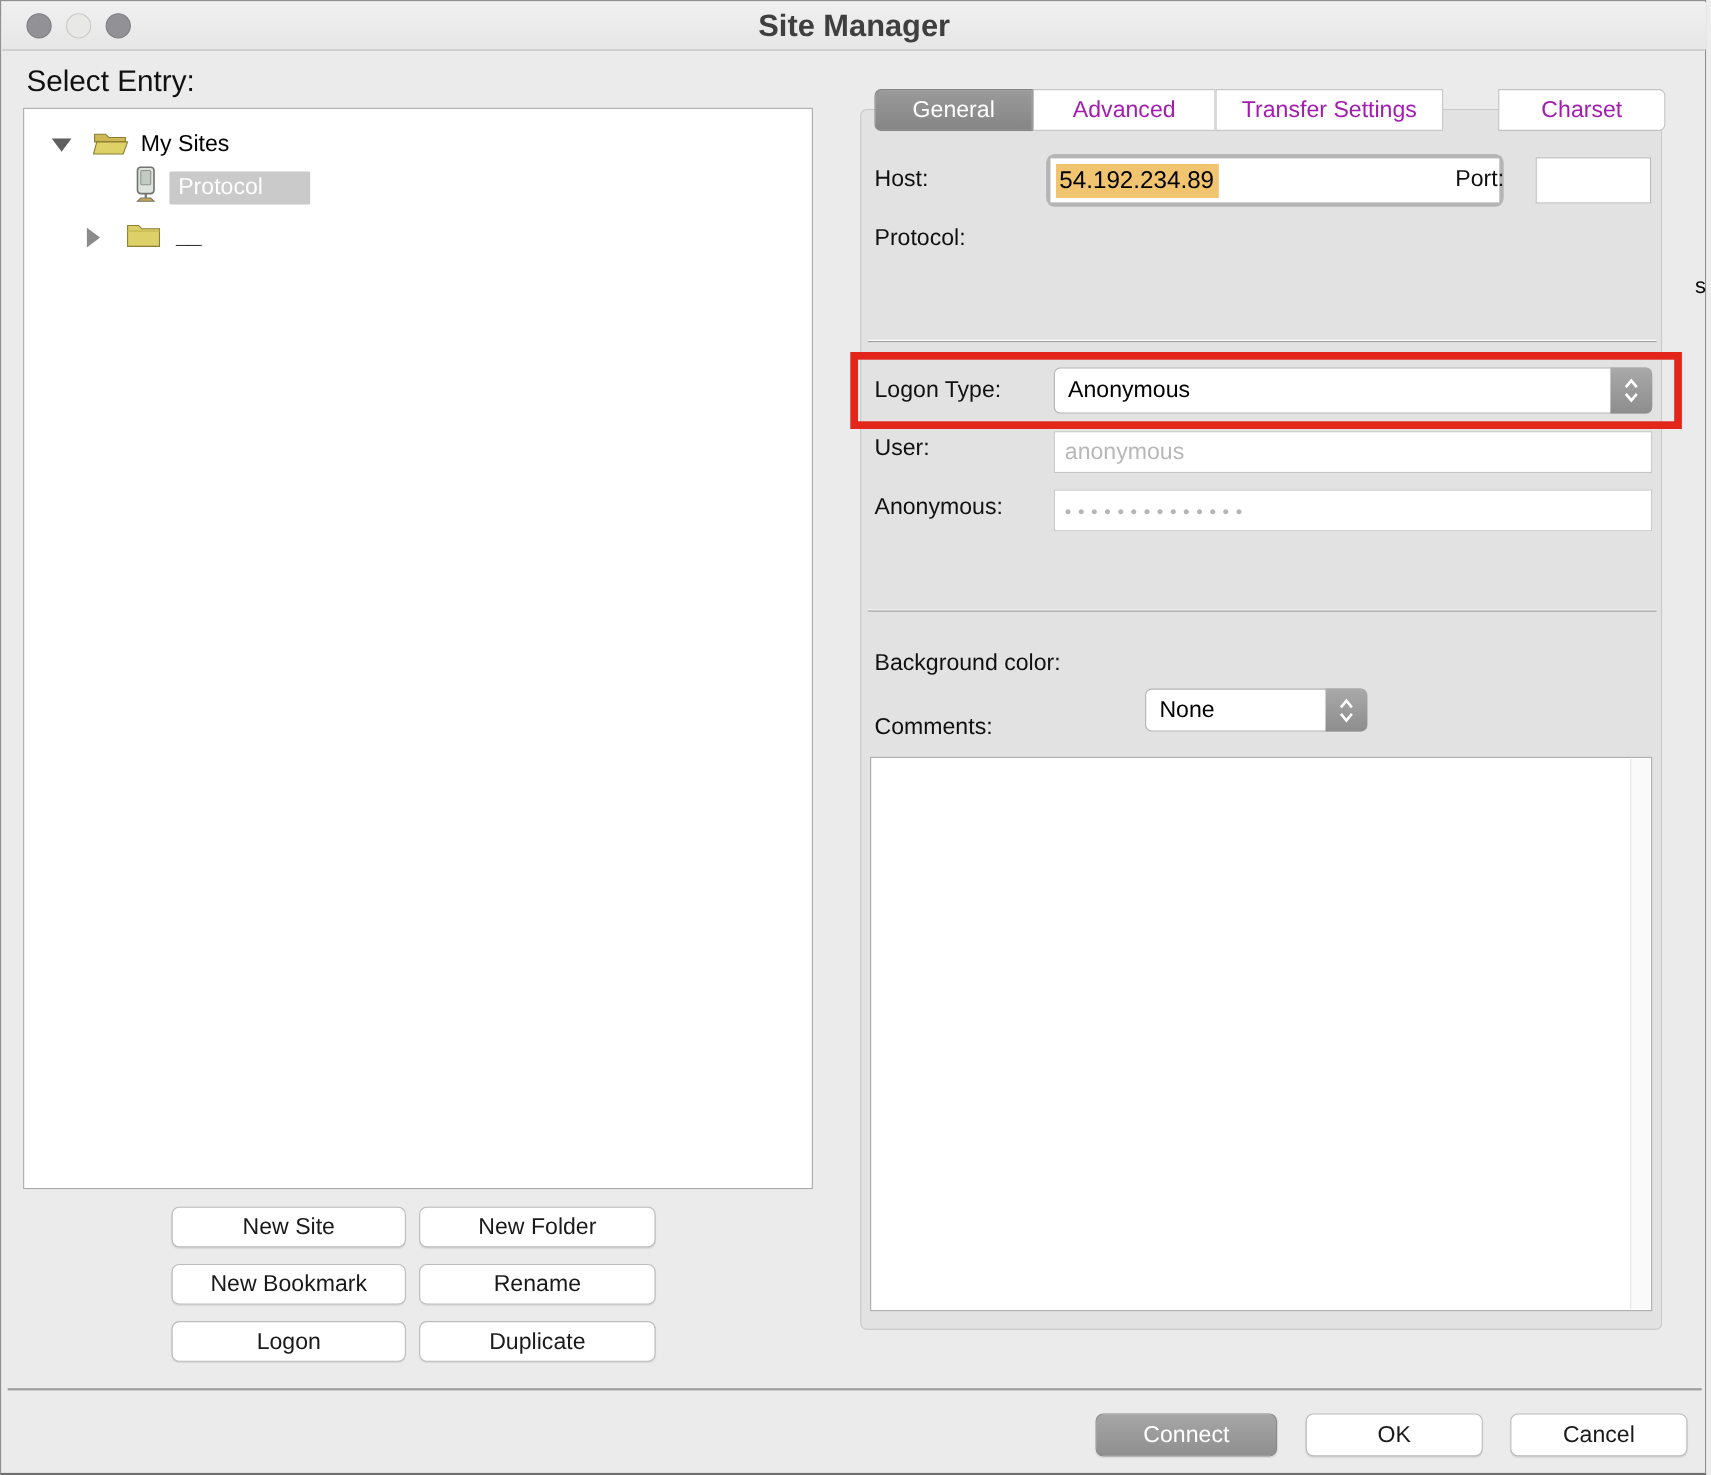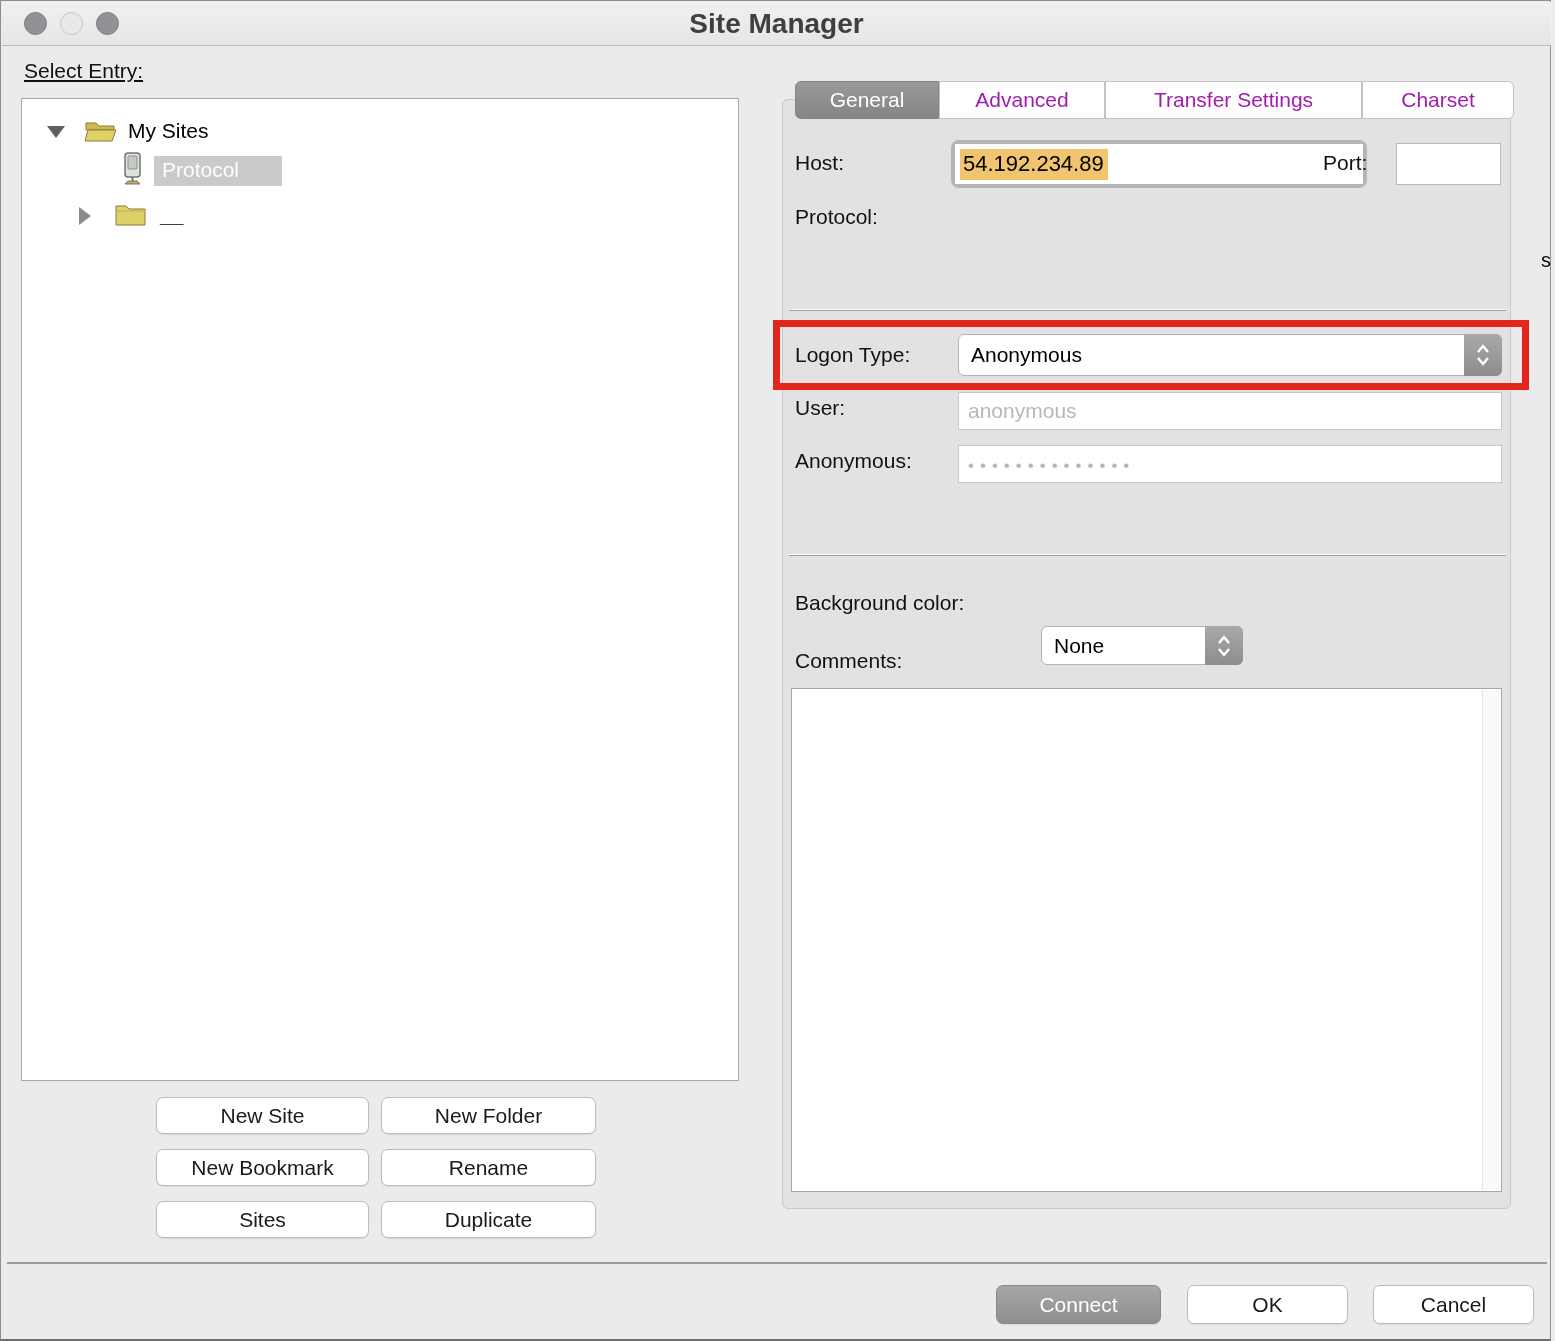--- a/index.html
+++ b/index.html
@@ -16,21 +16,21 @@
   .titlebar{left:1px;top:1px;width:1549px;height:44px;
             background:linear-gradient(#f0f0f0,#e6e6e6);
             border-bottom:1px solid #b9b9b9;}
   .title{width:100%;text-align:center;line-height:44px;font-size:28px;
          font-weight:600;color:#3f3f3f;}
   .tl{width:23px;height:23px;border-radius:50%;top:10px;}
   .tl1{left:22px;background:#919196;border:1px solid #7d7d82;}
   .tl2{left:58px;background:#e8e8e6;border:1px solid #c8c8c6;}
   .tl3{left:94px;background:#919196;border:1px solid #7d7d82;}
   
-  .select-entry{left:23px;top:58px;font-size:21px;color:#111;text-decoration:underline;}
+  .select-entry{left:23px;top:58px;font-size:27px;color:#111;}
   .tree{left:20px;top:97px;width:718px;height:983px;background:#fff;
         border:1px solid #a9a9a9;}
   .tree-row{position:absolute;height:37px;display:flex;align-items:center;}
   .tri-down{width:0;height:0;border-left:9px solid transparent;
             border-right:9px solid transparent;border-top:12px solid #5f5f5f;}
   .tri-right{width:0;height:0;border-top:9px solid transparent;
              border-bottom:9px solid transparent;border-left:12px solid #8b8b8b;}
   .tree-label{font-size:21px;color:#000;padding:2px 8px 4px 8px;}
   .tree-label.selected{background:#cacaca;color:#fdfdfd;border-radius:1px;}
   
@@ -121,28 +121,28 @@
         </svg>
       </span>
       <span class="tree-label" style="margin-left:6px;font-weight:700;">__</span>
     </div>
   </div>
 
   <div class="abs btn" style="left:155px;top:1096px;width:213px;height:37px;">New Site</div>
   <div class="abs btn" style="left:380px;top:1096px;width:215px;height:37px;">New Folder</div>
   <div class="abs btn" style="left:155px;top:1148px;width:213px;height:37px;">New Bookmark</div>
   <div class="abs btn" style="left:380px;top:1148px;width:215px;height:37px;">Rename</div>
-  <div class="abs btn" style="left:155px;top:1200px;width:213px;height:37px;">Sites</div>
+  <div class="abs btn" style="left:155px;top:1200px;width:213px;height:37px;">Logon</div>
   <div class="abs btn" style="left:380px;top:1200px;width:215px;height:37px;">Duplicate</div>
 
   <div class="abs panel"></div>
 
   <div class="abs tab selected first" style="left:794px;width:144px;">General</div>
   <div class="abs tab" style="left:938px;width:166px;">Advanced</div>
-  <div class="abs tab" style="left:1104px;width:257px;">Transfer Settings</div>
+  <div class="abs tab" style="left:1104px;width:207px;">Transfer Settings</div>
   <div class="abs tab last" style="left:1361px;width:152px;">Charset</div>
 
   <div class="abs lbl" style="left:794px;top:150px;">Host:</div>
   <div class="abs focus-ring" style="left:950px;top:139px;width:416px;height:48px;">
     <div class="focus-inner">
       <span class="hl">54.192.234.89</span>
     </div>
   </div>
   <div class="abs lbl" style="left:1322px;top:150px;">Port:</div>
   <div class="abs field" style="left:1395px;top:142px;width:105px;height:42px;"></div>

